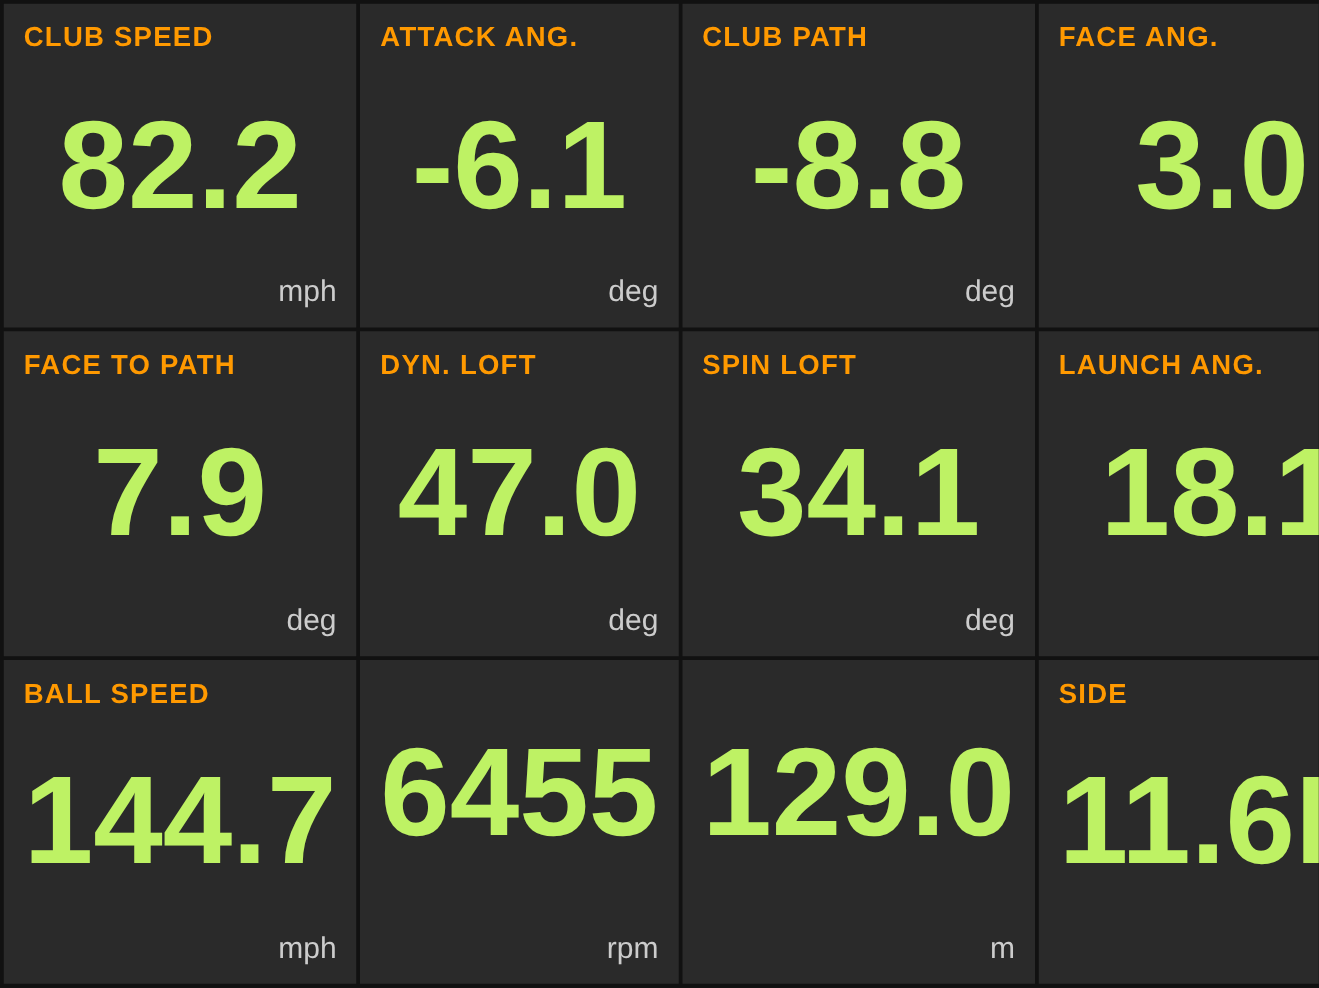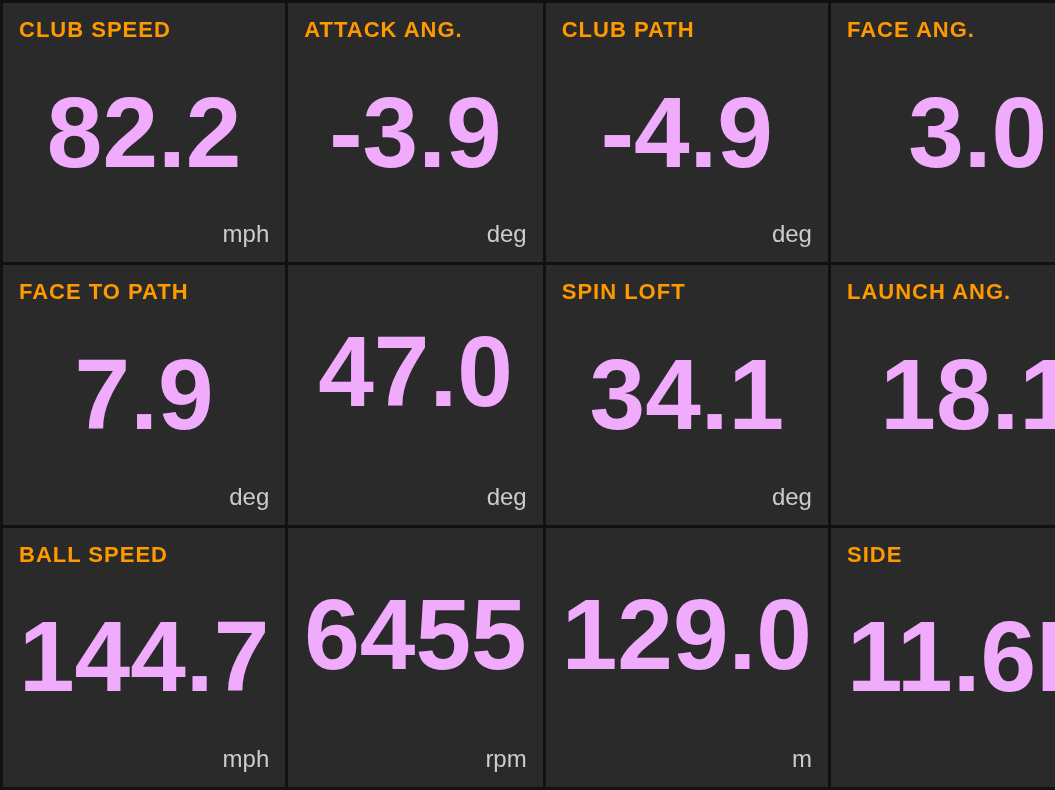--- a/index.html
+++ b/index.html
@@ -41,21 +41,21 @@
       font-size: 22px;
       font-weight: bold;
       color: #ff9900;
       letter-spacing: 1px;
       text-transform: uppercase;
     }
 
     .metric-value {
       font-size: 100px;
       font-weight: bold;
-      color: #f0abfc;
+      color: #bef264;
       line-height: 1;
       text-align: left;
       flex: 1;
       display: flex;
       align-items: center;
       justify-content: center;
     }
 
     .metric-unit {
       font-size: 24px;
@@ -68,39 +68,40 @@
 <body>
 
 <div class="grid">
 <div class="metric-card">
       <div class="metric-label">CLUB SPEED</div>
       <div class="metric-value">82.2</div>
       <div class="metric-unit">mph</div>
     </div>
     <div class="metric-card">
       <div class="metric-label">ATTACK ANG.</div>
-      <div class="metric-value">-3.9</div>
+      <div class="metric-value">-6.1</div>
       <div class="metric-unit">deg</div>
     </div>
     <div class="metric-card">
       <div class="metric-label">CLUB PATH</div>
-      <div class="metric-value">-4.9</div>
+      <div class="metric-value">-8.8</div>
       <div class="metric-unit">deg</div>
     </div>
     <div class="metric-card">
       <div class="metric-label">FACE ANG.</div>
       <div class="metric-value">3.0</div>
       <div class="metric-unit">deg</div>
     </div>
     <div class="metric-card">
       <div class="metric-label">FACE TO PATH</div>
       <div class="metric-value">7.9</div>
       <div class="metric-unit">deg</div>
     </div>
     <div class="metric-card">
+      <div class="metric-label">DYN. LOFT</div>
       <div class="metric-value">47.0</div>
       <div class="metric-unit">deg</div>
     </div>
     <div class="metric-card">
       <div class="metric-label">SPIN LOFT</div>
       <div class="metric-value">34.1</div>
       <div class="metric-unit">deg</div>
     </div>
     <div class="metric-card">
       <div class="metric-label">LAUNCH ANG.</div>

